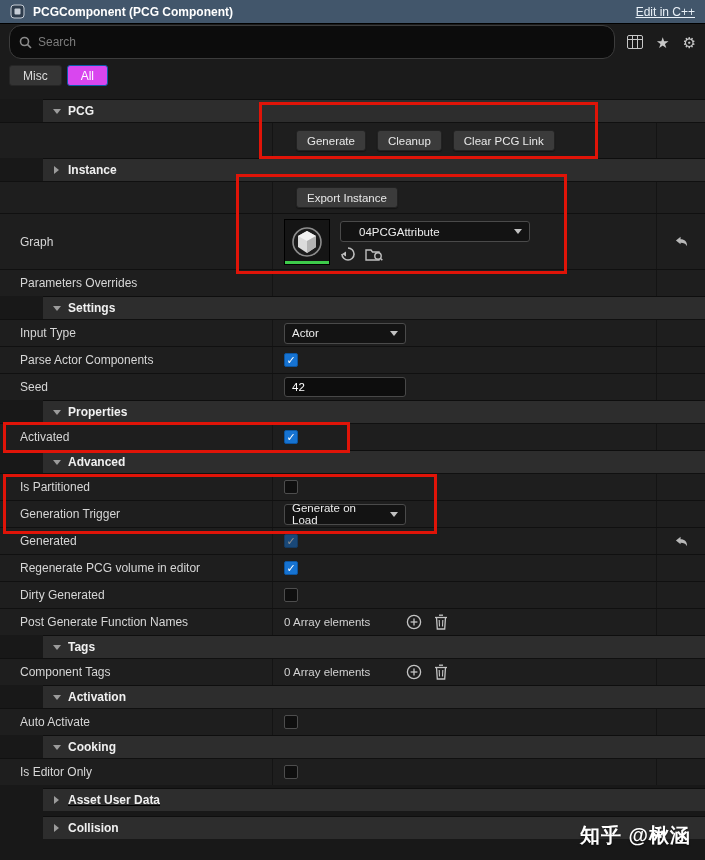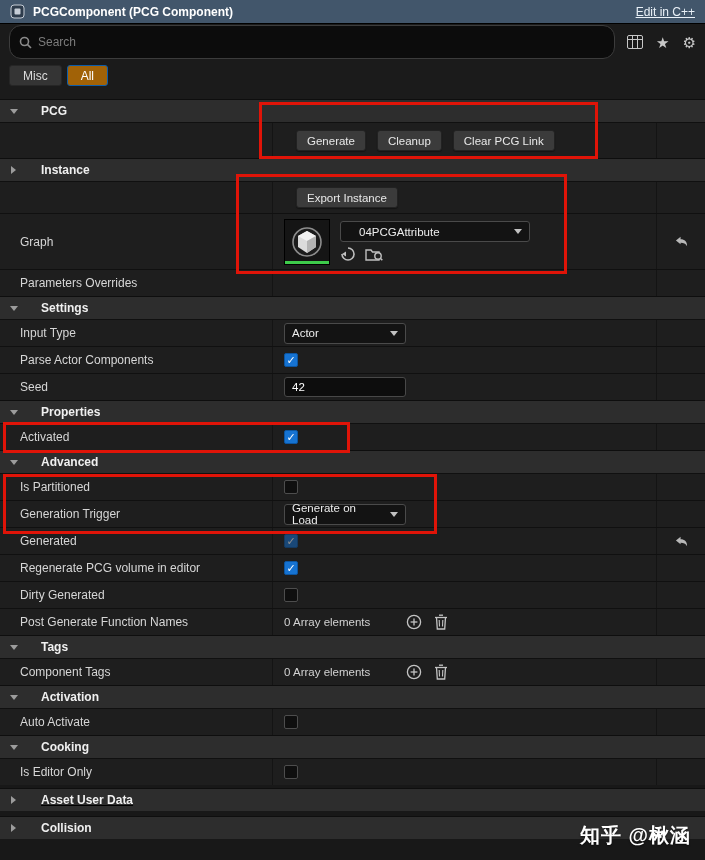--- a/index.html
+++ b/index.html
@@ -18,25 +18,25 @@
     display:flex; align-items:center; padding:16px 9px; gap:6px; }
   .searchbox input { flex:1; background:transparent; border:none; outline:none; color:#cfcfcf; font-size:12px; }
   .searchbox input::placeholder { color:#7c7c7c; }
   .tool-icons { display:flex; align-items:center; gap:13px; }
   .glyph-icon { color:#c8c8c8; font-size:15px; line-height:1; cursor:pointer; }
 
   
   .filterbar { height:39px; display:flex; align-items:center; gap:5px; padding:0 9px 8px 9px; background:#1b1b1b; }
   .btn-filter { height:21px; padding:0 13px; border-radius:3px; background:#343434; color:#dcdcdc;
     font-size:12px; display:flex; align-items:center; cursor:pointer; border:1px solid #262626; }
-  .btn-filter.active { background:#a16207; border-color:#0b5cab; color:#fff; }
+  .btn-filter.active { background:#d946ef; border-color:#0b5cab; color:#fff; }
 
   
   .cat-header { height:23px; background:#2d2d2d; border-top:1px solid #0e0e0e;
-    display:flex; align-items:center; padding:0 8px; gap:22px; cursor:pointer; }
+    display:flex; align-items:center; padding:0 8px; gap:6px; cursor:pointer;margin-left:43px; }
   .cat-label { color:#f0f0f0; font-size:12px; font-weight:bold; }
   .tri-wrap { width:11px; display:flex; justify-content:center; }
   .tri-down { width:0; height:0; border-left:4px solid transparent; border-right:4px solid transparent; border-top:5px solid #9c9c9c; }
   .tri-right { width:0; height:0; border-top:4px solid transparent; border-bottom:4px solid transparent; border-left:5px solid #9c9c9c; }
   .mt3 { margin-top:3px;text-decoration:underline; } .mt5 { margin-top:5px; }
 
   
   .prow { display:flex; align-items:stretch; height:27px; border-top:1px solid #101010; background:#1e1e1e; }
   .prow.h36 { height:36px; } .prow.h32 { height:32px; } .prow.h56 { height:56px; }
   .plabel { width:272px; flex:none; padding-left:20px; display:flex; align-items:center;

